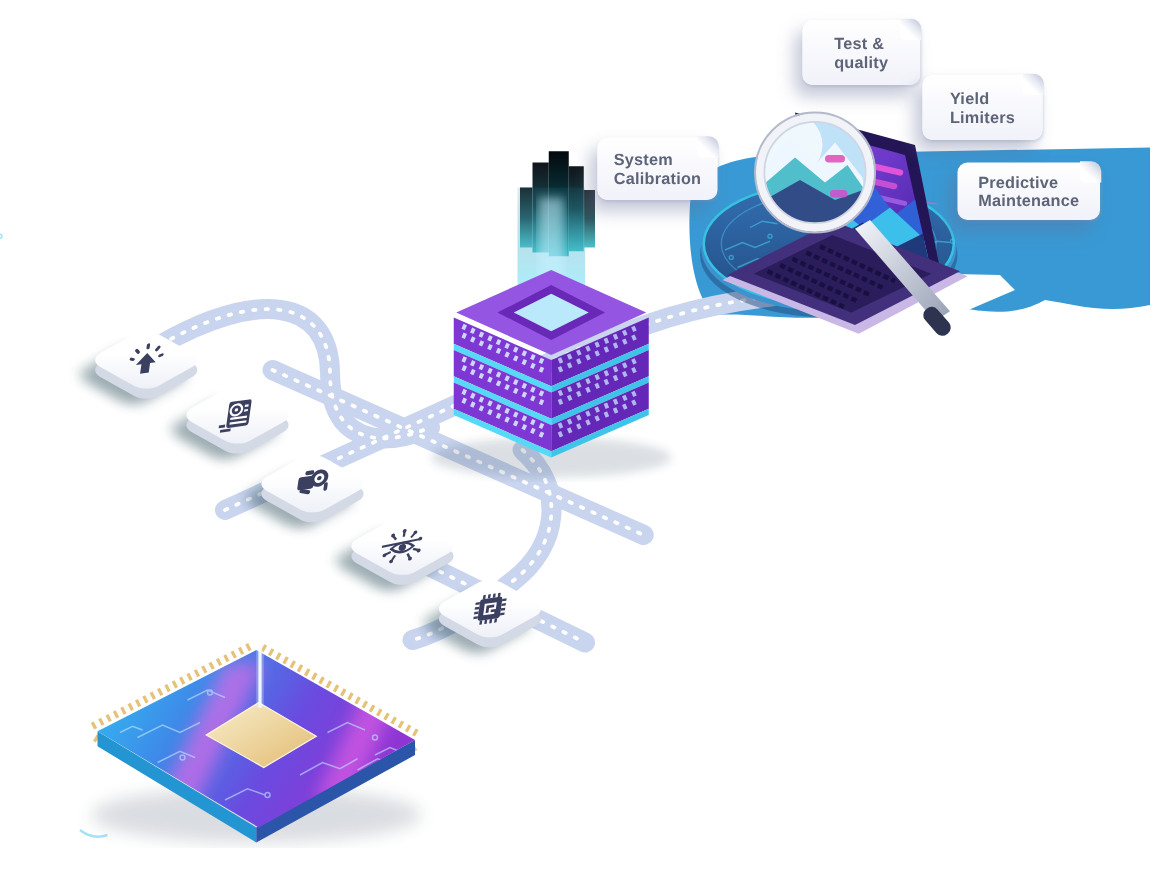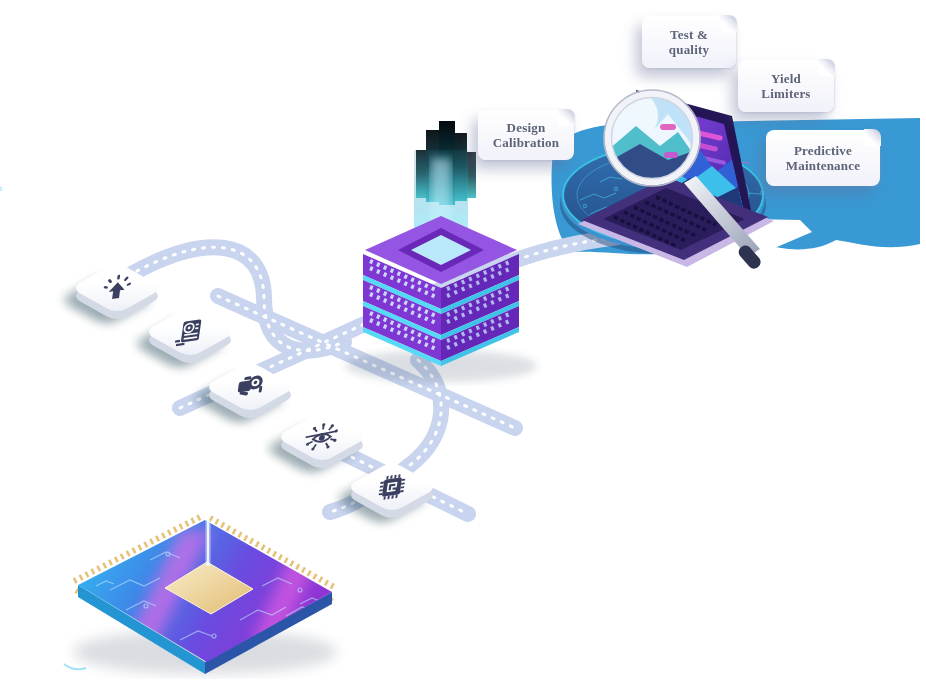--- a/index.html
+++ b/index.html
@@ -16,21 +16,21 @@
   .tile-face{position:absolute;inset:0;border-radius:14px;
     background:linear-gradient(135deg,#ffffff 40%,#eceff7 100%);
     transform:scaleY(.56) rotate(45deg);}
   .tile-glyph{position:absolute;inset:0;display:flex;align-items:center;justify-content:center;
     transform:rotate(-8deg) skewX(-16deg) scaleY(.92);}
   .tile-glyph svg{display:block;}
   
   .tag{position:absolute;border-radius:8px;
     background:linear-gradient(180deg,#ffffff 0%,#f1f2fa 100%);
     box-shadow:-6px 9px 14px rgba(96,108,150,.38), 1px 1px 2px rgba(150,158,190,.25);
-    display:flex;align-items:center;justify-content:center;text-align:center;font-family:Liberation Serif, serif;}
+    display:flex;align-items:center;justify-content:center;}
   .tag::after{content:"";position:absolute;top:-1px;right:-1px;width:17px;height:17px;
     border-radius:0 8px 0 4px;
     background:linear-gradient(225deg,#b9bfd2 0%,#e9ebf4 38%,#ffffff 62%);}
   .tag-text{white-space:pre-line;font-weight:bold;font-size:13px;line-height:15px;
     color:#5d6478;letter-spacing:.2px;}
 </style>
 </head>
 <body>
 
 <div class="canvas">
@@ -387,21 +387,21 @@
 
   <div class="tag" style="left:642px;top:16px;width:94px;height:52px">
     <div class="tag-text">Test &amp;
 quality</div>
   </div>
   <div class="tag" style="left:738px;top:60px;width:96px;height:52px">
     <div class="tag-text">Yield
 Limiters</div>
   </div>
   <div class="tag" style="left:478px;top:110px;width:96px;height:50px">
-    <div class="tag-text">Design
+    <div class="tag-text">System
 Calibration</div>
   </div>
-  <div class="tag" style="left:766px;top:130px;width:114px;height:56px">
+  <div class="tag" style="left:766px;top:130px;width:114px;height:46px">
     <div class="tag-text">Predictive
 Maintenance</div>
   </div>
 
 </div>
 
 </body></html>

